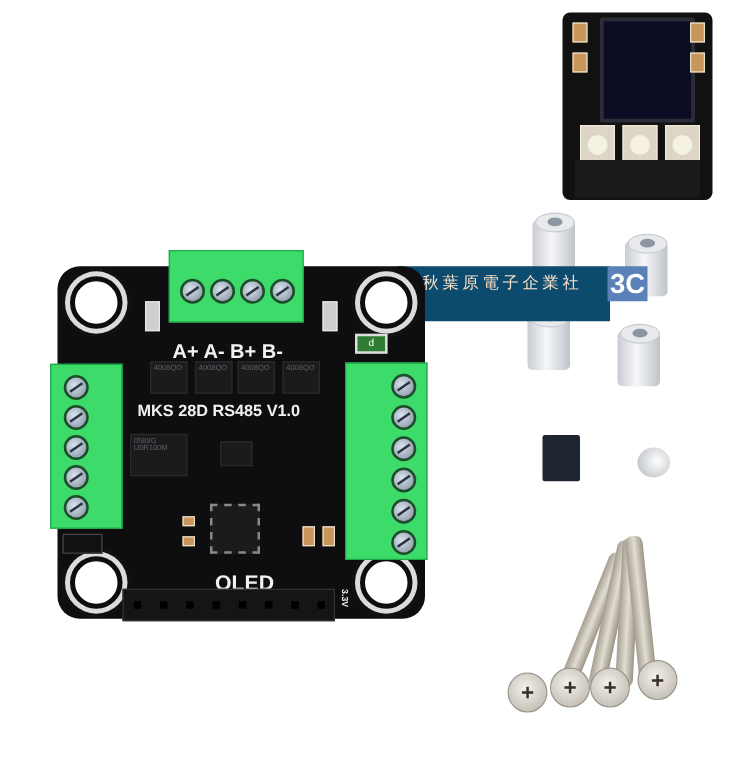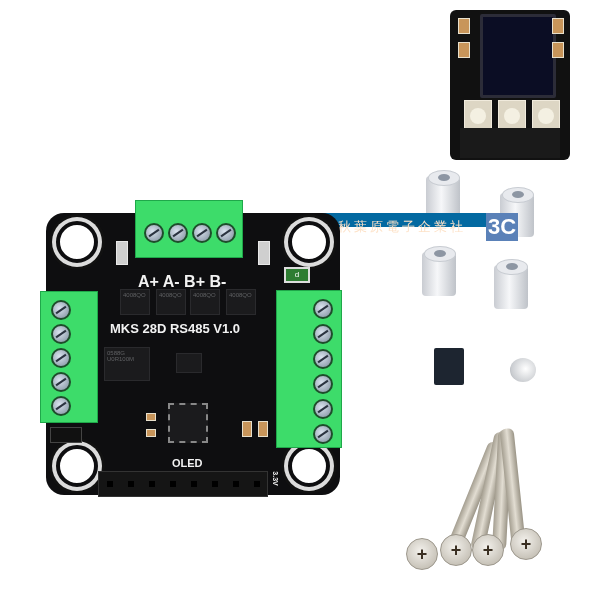--- a/index.html
+++ b/index.html
@@ -19,21 +19,21 @@
 
   
   .oled { left:450px; top:10px; width:120px; height:150px; background:#111; border-radius:6px; }
   .oled-screen { left:30px; top:4px; width:70px; height:78px; background:#0b0d24; border:3px solid #2c2c38; border-radius:2px; }
   .btn { width:26px; height:30px; background:#ddd6c4; border:1px solid #f0eadc; }
   .btn-cap { width:16px; height:16px; border-radius:50%; background:#f4f0e2; margin:7px auto 0; }
   .hdr { left:10px; top:118px; width:100px; height:30px; background:#1a1a1a; }
 
   
   .banner { left:318px; top:213px; width:200px; height:28px; }
-  .banner-orange { left:0; top:0; width:170px; height:14px; background:#0369a1; color:#fde2c8; font-size:13px; line-height:28px; letter-spacing:3px; padding-left:20px; box-sizing:border-box; font-family:"DejaVu Serif", serif; }
+  .banner-orange { left:0; top:0; width:170px; height:44px; background:#0c4a6e; color:#fde2c8; font-size:13px; line-height:28px; letter-spacing:3px; padding-left:20px; box-sizing:border-box; font-family:"DejaVu Serif", serif; }
   .banner-blue { left:168px; top:0; width:32px; height:28px; background:#5a81b8; color:#fff; font-size:22px; font-weight:bold; line-height:28px; text-align:center; }
 
   .spacer { width:34px; height:44px; background:linear-gradient(90deg,#c9ccd2,#f6f7f9 45%,#bfc3c9); border-radius:4px; }
   .spacer-top { position:absolute; left:2px; top:-6px; width:30px; height:14px; border-radius:50%; background:#e8eaee; border:1px solid #c8ccd2; }
   .spacer-top::after { content:""; position:absolute; left:9px; top:3px; width:12px; height:7px; border-radius:50%; background:#8d96a3; }
 
   .jumper { left:434px; top:348px; width:30px; height:37px; background:#1d2530; border-radius:2px; }
   .magnet { left:510px; top:358px; width:26px; height:24px; border-radius:50%; background:radial-gradient(circle at 60% 45%, #ffffff, #c9ccd0 70%, #8a8e94); }
 
   .screw-body { width:14px; height:120px; background:linear-gradient(90deg,#a49e90,#e2ddd2 50%,#9a9486); border-radius:6px; transform-origin:bottom center; }
@@ -120,21 +120,21 @@
 
   <div class="abs chip" style="left:122px;top:190px;width:40px;height:40px;border:2px dashed #888;"></div>
 
   <div class="abs cap" style="left:100px;top:200px;width:8px;height:6px;"></div>
   <div class="abs cap" style="left:100px;top:216px;width:8px;height:6px;"></div>
   <div class="abs cap" style="left:196px;top:208px;width:8px;height:14px;"></div>
   <div class="abs cap" style="left:212px;top:208px;width:8px;height:14px;"></div>
 
   <div class="abs" style="left:4px;top:214px;width:30px;height:14px;background:#111;border:1px solid #444;"></div>
 
-  <div class="abs silk" style="left:126px;top:244px;font-size:11px;">OLED</div>
+  <div class="abs silk" style="left:126px;top:244px;font-size:17px;">OLED</div>
   <div class="abs" style="left:52px;top:258px;width:168px;height:24px;background:#151515;border:1px solid #333;display:flex;justify-content:space-around;align-items:center;">
     <span style="width:6px;height:6px;background:#000;"></span>
       <span style="width:6px;height:6px;background:#000;"></span>
       <span style="width:6px;height:6px;background:#000;"></span>
       <span style="width:6px;height:6px;background:#000;"></span>
       <span style="width:6px;height:6px;background:#000;"></span>
       <span style="width:6px;height:6px;background:#000;"></span>
       <span style="width:6px;height:6px;background:#000;"></span>
       <span style="width:6px;height:6px;background:#000;"></span>
   </div>

